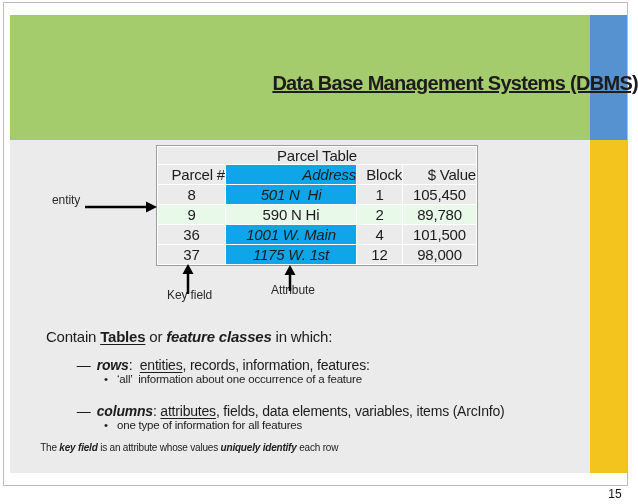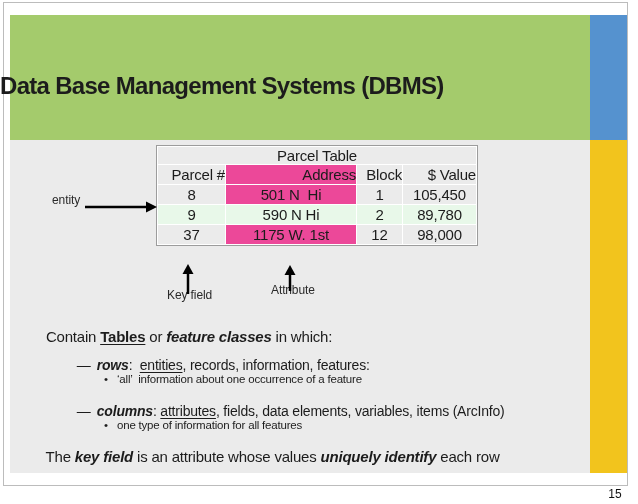--- a/index.html
+++ b/index.html
@@ -7,53 +7,53 @@
     position:relative; width:638px; height:504px; background:#ffffff;
     font-family:"Liberation Sans", sans-serif; color:#1c1c1c; overflow:hidden;
   }
   .abs { position:absolute; }
   .slide-border { left:3px; top:2px; width:623px; height:482px; border:1px solid #bcbcbc; }
   .banner { left:10px; top:15px; width:580px; height:125px; background:#a4cb6c; }
   .accent-blue { left:590px; top:15px; width:38px; height:125px; background:#5592cf; }
   .body-bg { left:10px; top:140px; width:580px; height:333px; background:#ebebeb; }
   .accent-gold { left:590px; top:140px; width:38px; height:333px; background:#f2c41d; }
   .title {
-    left:0; width:638px; top:72px; text-align:left;
-    font-size:24px; font-weight:bold; letter-spacing:-0.7px; white-space:pre;
+    left:0; width:638px; top:72px; text-align:right;
+    font-size:20px; font-weight:bold; letter-spacing:-0.7px; white-space:pre;text-decoration:underline;
   }
   
   table.parcel {
     position:absolute; left:157px; top:146px;
     border-collapse:collapse; outline:1px solid #9c9c9c;
     font-size:15px; letter-spacing:-0.2px; table-layout:fixed;
   }
   table.parcel td {
     border:1px solid #ffffff; background:#ebebeb; text-align:center;
     vertical-align:middle; padding:0; white-space:pre; overflow:hidden;
   }
   table.parcel tr.t-title td { height:16px; font-size:15px; }
   table.parcel tr.t-head td  { height:19px;text-align:right; }
   table.parcel tr.t-row td   { height:19px; }
-  table.parcel td.dark { background:#ec4899; }
+  table.parcel td.dark { background:#0ea5e9;font-style:italic; }
   table.parcel tr.mint td { background:#e8f8e9; }
   .c1{width:68px}.c2{width:131px}.c3{width:46px}.c4{width:74px}
   
   .lbl { font-size:12px; color:#2a2a2a; letter-spacing:-0.1px; white-space:pre; }
   .lbl-entity { left:52px; top:193px; }
   .lbl-keyfield { left:167px; top:288px; }
   .lbl-attribute { left:271px; top:283px; }
   .arrows { left:0; top:0; pointer-events:none; }
   
   .line { white-space:pre; letter-spacing:-0.2px; }
   .l1 { left:30px; top:311px; font-size:15px; }
   .l2 { left:62px; top:341px; font-size:14px; }
   .sub1 { left:92px; top:361px; font-size:11.5px; }
   .l4 { left:62px; top:387px; font-size:14px; }
   .sub2 { left:92px; top:407px; font-size:11.5px; }
-  .l6 { left:30px; top:431px; font-size:15px; }
+  .l6 { left:30px; top:431px; font-size:10px; }
   .b { font-weight:bold;margin-top:22px; }
   .bi { font-weight:bold; font-style:italic; }
   .u { text-decoration:underline; text-underline-offset:2px; text-decoration-thickness:1px; }
   .dash { display:inline-block; width:20px; }
   .blt { display:inline-block; width:13px; }
   .pagenum { left:596px; top:487px; width:38px; text-align:center; font-size:12px; color:#111; }
 </style>
 </head>
 <body>
 
@@ -88,20 +88,26 @@
       <td>8</td>
       <td class="dark">501 N  Hi</td>
       <td>1</td>
       <td>105,450</td>
     </tr>
     <tr class="t-row mint">
       <td>9</td>
       <td>590 N Hi</td>
       <td>2</td>
       <td>89,780</td>
+    </tr>
+    <tr class="t-row">
+      <td>36</td>
+      <td class="dark">1001 W. Main</td>
+      <td>4</td>
+      <td>101,500</td>
     </tr>
     <tr class="t-row">
       <td>37</td>
       <td class="dark">1175 W. 1st</td>
       <td>12</td>
       <td>98,000</td>
     </tr>
   </tbody>
     </table>
 

